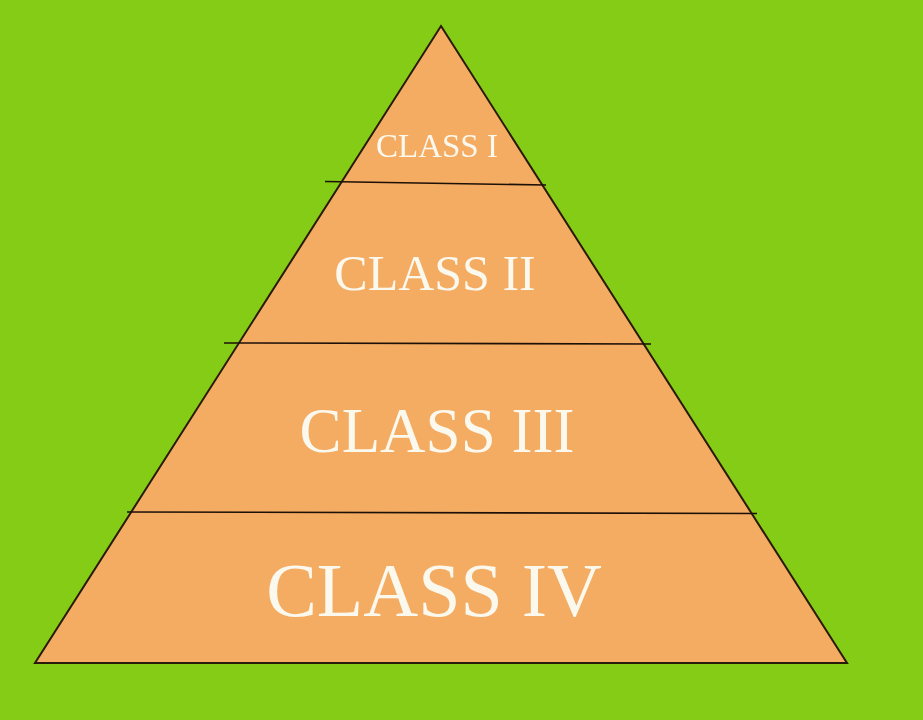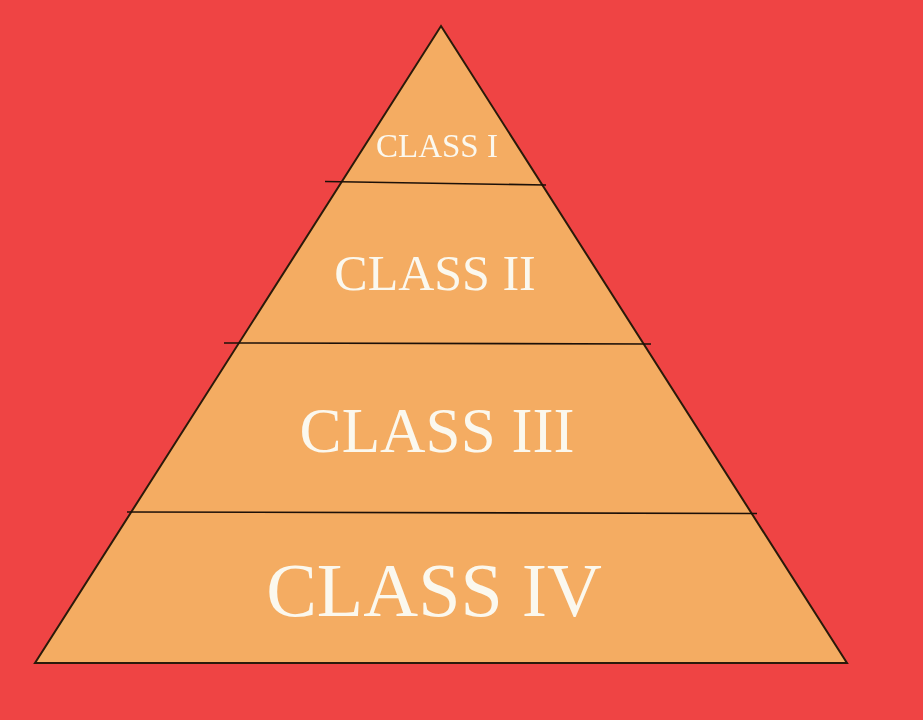--- a/index.html
+++ b/index.html
@@ -10,21 +10,21 @@
     width: 923px;
     height: 720px;
     background: #ffffff;
     overflow: hidden;
     font-family: "Liberation Serif", serif;
   }
   .stage {
     position: relative;
     width: 923px;
     height: 720px;
-    background: #ef4444;
+    background: #84cc16;
   }
   svg { display: block; }
   .level-label {
     text-anchor: middle;
     font-family: "Liberation Serif", serif;
     font-weight: normal;
   }
 </style>
 </head>
 <body>

